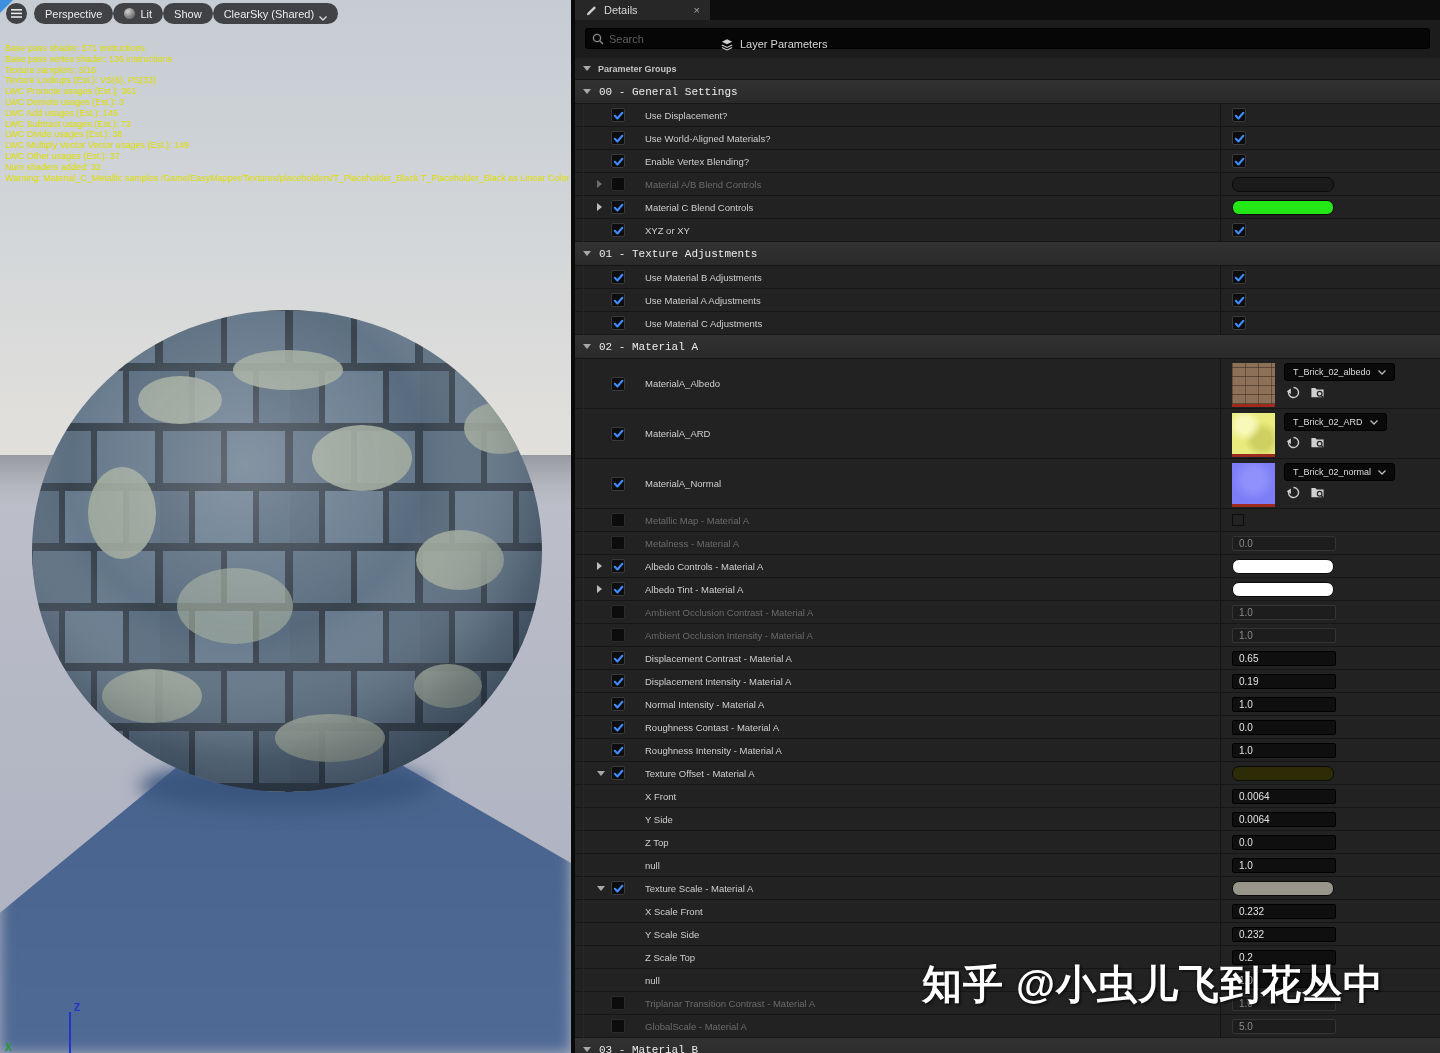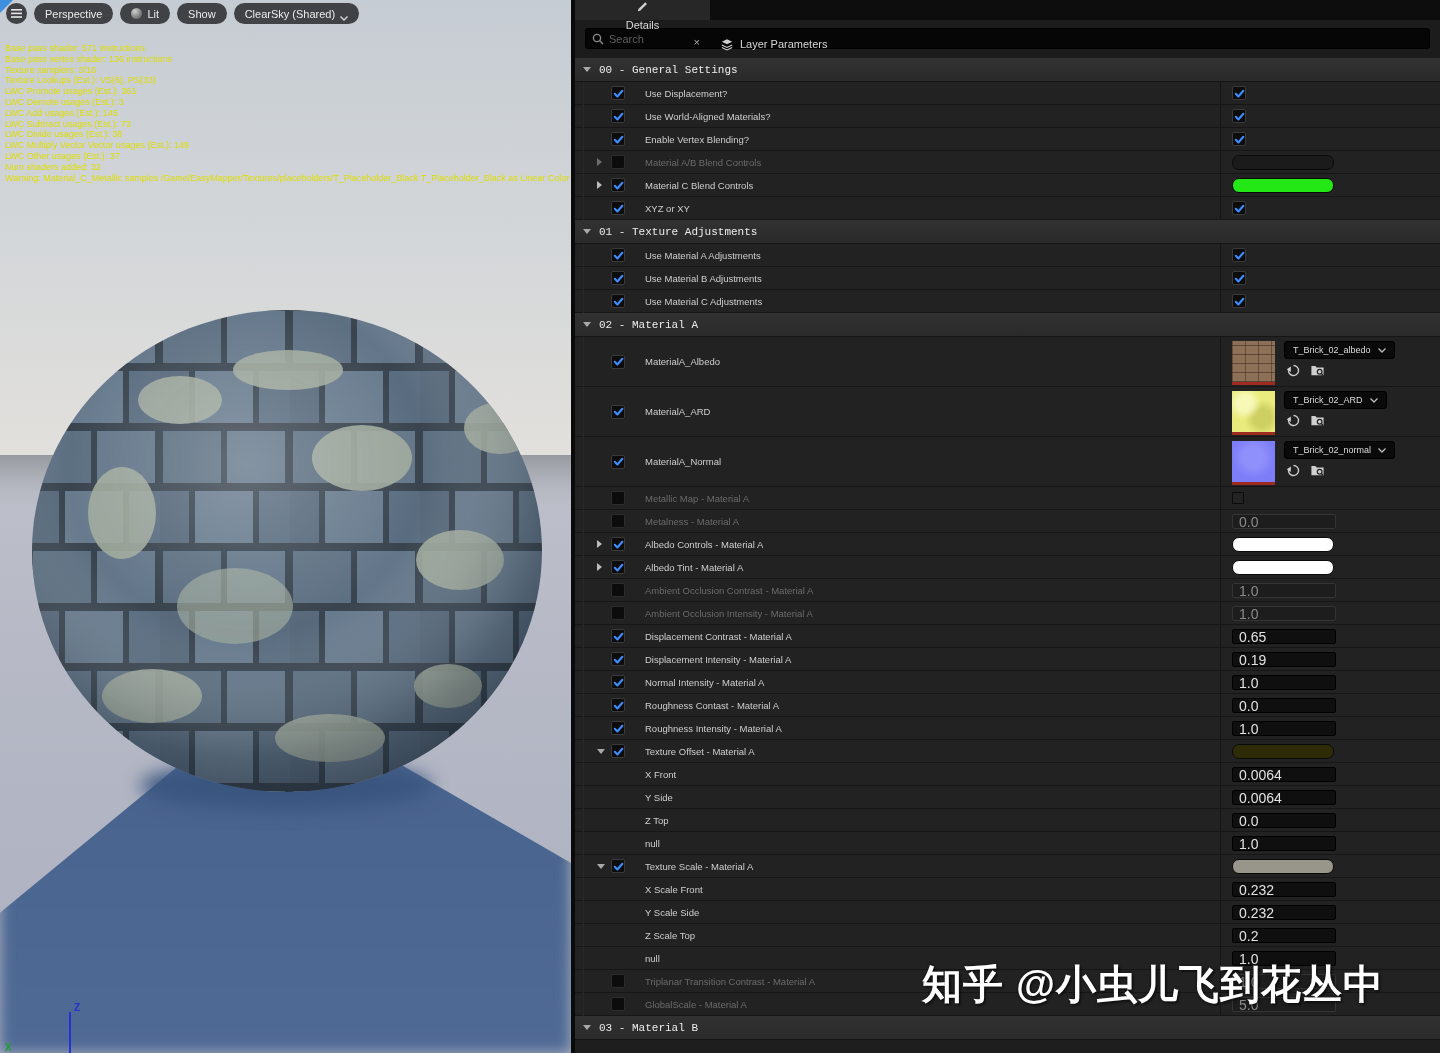--- a/index.html
+++ b/index.html
@@ -44,21 +44,21 @@
   .axis-x-label { position:absolute; left:5px; top:1042px; color:#1d9e2e; font-size:10px; font-weight:bold; }
 
   
   .pane-divider { position:absolute; left:571px; top:0; width:4px; height:1053px; background:#0a0a0a; }
 
   
   .panel { position:absolute; left:575px; top:0; width:865px; height:1053px; background:#1e1e1e; overflow:hidden; }
 
   .tabbar { height:20px; background:#0d0d0d; display:flex; align-items:stretch; }
   .tab { display:flex; align-items:center; gap:6px; padding:0 10px; font-size:11px; color:#d6d6d6; }
-  .tab.active { background:#272727; width:135px;flex-direction:column; }
+  .tab.active { background:#272727; width:135px; }
   .tab .close { margin-left:auto; color:#a8a8a8; font-size:11px; line-height:1; }
   .tab.inactive { background:#141414;margin-top:44px; }
 
   .searchrow { height:38px; background:#1c1c1c; padding:8px 10px 9px 10px; }
   .searchbox { height:21px; background:#060606; border:1px solid #000; border-radius:3px;
            display:flex; align-items:center; padding:0 6px; gap:5px; }
   .searchbox input { flex:1; background:transparent; border:none; outline:none; color:#9a9a9a;
            font-size:11px; font-family:inherit; }
   .searchbox input::placeholder { color:#5f5f5f; }
 
@@ -86,21 +86,21 @@
 
   .expander { position:absolute; left:22px; }
   .cb { width:14px; height:14px; background:#0c0c0c; border:1px solid #3a3a3a; border-radius:2px;
         display:flex; align-items:center; justify-content:center; flex:0 0 auto; }
   .cb.dim { border-color:#2c2c2c; }
   .row-left .cb { position:absolute; left:36px; }
   .row-label { position:absolute; left:54px; font-size:9.5px; color:#cfcfcf; white-space:nowrap;padding-left:16px; }
   .row-label.dim { color:#6b6b6b;text-align:right; }
 
   .numfield { width:104px; height:15px; background:#0f0f0f; border:1px solid #000; border-radius:2px;
-        font-size:14px; color:#e2e2e2; line-height:14px; padding-left:6px; }
+        font-size:10px; color:#e2e2e2; line-height:14px; padding-left:6px; }
   .numfield.dim { background:#1d1d1d; border-color:#343434; color:#8b8b8b; }
 
   .swatch { width:102px; height:15px; border-radius:7px; border:1px solid #0a0a0a; }
   .swatch-mini { width:12px; height:12px; background:#232323; border:1px solid #0c0c0c; }
 
   .texwrap { display:flex; align-items:flex-start; gap:9px; padding-top:3px; }
   .thumb { width:43px; height:44px; border-bottom:3px solid #9e2b20; }
   .thumb-albedo { background-color:#8d7058;
         background-image:repeating-linear-gradient(0deg, rgba(56,38,24,.55) 0 1px, transparent 1px 9px),
                          repeating-linear-gradient(90deg, rgba(56,38,24,.45) 0 1px, transparent 1px 13px); }
@@ -175,21 +175,21 @@
       <div class="vp-menu-btn">
         <svg width="11" height="9" viewBox="0 0 11 9">
           <g fill="#e8e8e8">
               <rect y="0" width="11" height="1.6"></rect>
               <rect y="3.6" width="11" height="1.6"></rect>
               <rect y="7.2" width="11" height="1.6"></rect>
             </g>
         </svg>
       </div>
 
-      <div id="vp-buttons" style="display:flex;gap:7px;">
+      <div id="vp-buttons" style="display:flex;">
           <div class="vp-btn">
             <span>Perspective</span>
           </div>
           <div class="vp-btn">
             <span class="lit-sphere"></span>
             <span>Lit</span>
           </div>
           <div class="vp-btn">
             <span>Show</span>
           </div>
@@ -253,20 +253,24 @@
     <div class="searchrow">
       <div class="searchbox">
         <svg width="12" height="12" viewBox="0 0 12 12">
           <circle cx="5" cy="5" r="3.6" fill="none" stroke="#8a8a8a" stroke-width="1.4"></circle>
           <path d="M7.8 7.8 L11 11" stroke="#8a8a8a" stroke-width="1.4"></path>
         </svg>
         <input type="text" placeholder="Search" style="">
       </div>
     </div>
 
+    <div class="groupsbar">
+      <div class="tri-down"></div>
+      <div class="lbl">Parameter Groups</div>
+    </div>
 
     <div id="sections">
         <div class="sec-header">
           <div class="tri-down"></div>
           <div class="lbl">00 - General Settings</div>
         </div>
         <div class="rows">
           <div class="row">
             <div class="row-left">
               <span class="cb">
@@ -365,38 +369,38 @@
           <div class="lbl">01 - Texture Adjustments</div>
         </div>
         <div class="rows">
           <div class="row">
             <div class="row-left">
               <span class="cb">
                 <svg width="11" height="11" viewBox="0 0 12 12">
                   <path d="M2 6.4l2.8 2.8L10.2 3" stroke="#3f8cff" stroke-width="2.3" fill="none" stroke-linecap="round" stroke-linejoin="round"></path>
                 </svg>
               </span>
+              <span class="row-label">Use Material B Adjustments</span>
+            </div>
+            <div class="row-right">
+              <span class="cb">
+                <svg width="11" height="11" viewBox="0 0 12 12">
+                  <path d="M2 6.4l2.8 2.8L10.2 3" stroke="#3f8cff" stroke-width="2.3" fill="none" stroke-linecap="round" stroke-linejoin="round"></path>
+                </svg>
+              </span>
+            </div>
+          </div>
+          <div class="row">
+            <div class="row-left">
+              <span class="cb">
+                <svg width="11" height="11" viewBox="0 0 12 12">
+                  <path d="M2 6.4l2.8 2.8L10.2 3" stroke="#3f8cff" stroke-width="2.3" fill="none" stroke-linecap="round" stroke-linejoin="round"></path>
+                </svg>
+              </span>
               <span class="row-label">Use Material A Adjustments</span>
-            </div>
-            <div class="row-right">
-              <span class="cb">
-                <svg width="11" height="11" viewBox="0 0 12 12">
-                  <path d="M2 6.4l2.8 2.8L10.2 3" stroke="#3f8cff" stroke-width="2.3" fill="none" stroke-linecap="round" stroke-linejoin="round"></path>
-                </svg>
-              </span>
-            </div>
-          </div>
-          <div class="row">
-            <div class="row-left">
-              <span class="cb">
-                <svg width="11" height="11" viewBox="0 0 12 12">
-                  <path d="M2 6.4l2.8 2.8L10.2 3" stroke="#3f8cff" stroke-width="2.3" fill="none" stroke-linecap="round" stroke-linejoin="round"></path>
-                </svg>
-              </span>
-              <span class="row-label">Use Material B Adjustments</span>
             </div>
             <div class="row-right">
               <span class="cb">
                 <svg width="11" height="11" viewBox="0 0 12 12">
                   <path d="M2 6.4l2.8 2.8L10.2 3" stroke="#3f8cff" stroke-width="2.3" fill="none" stroke-linecap="round" stroke-linejoin="round"></path>
                 </svg>
               </span>
             </div>
           </div>
           <div class="row">

